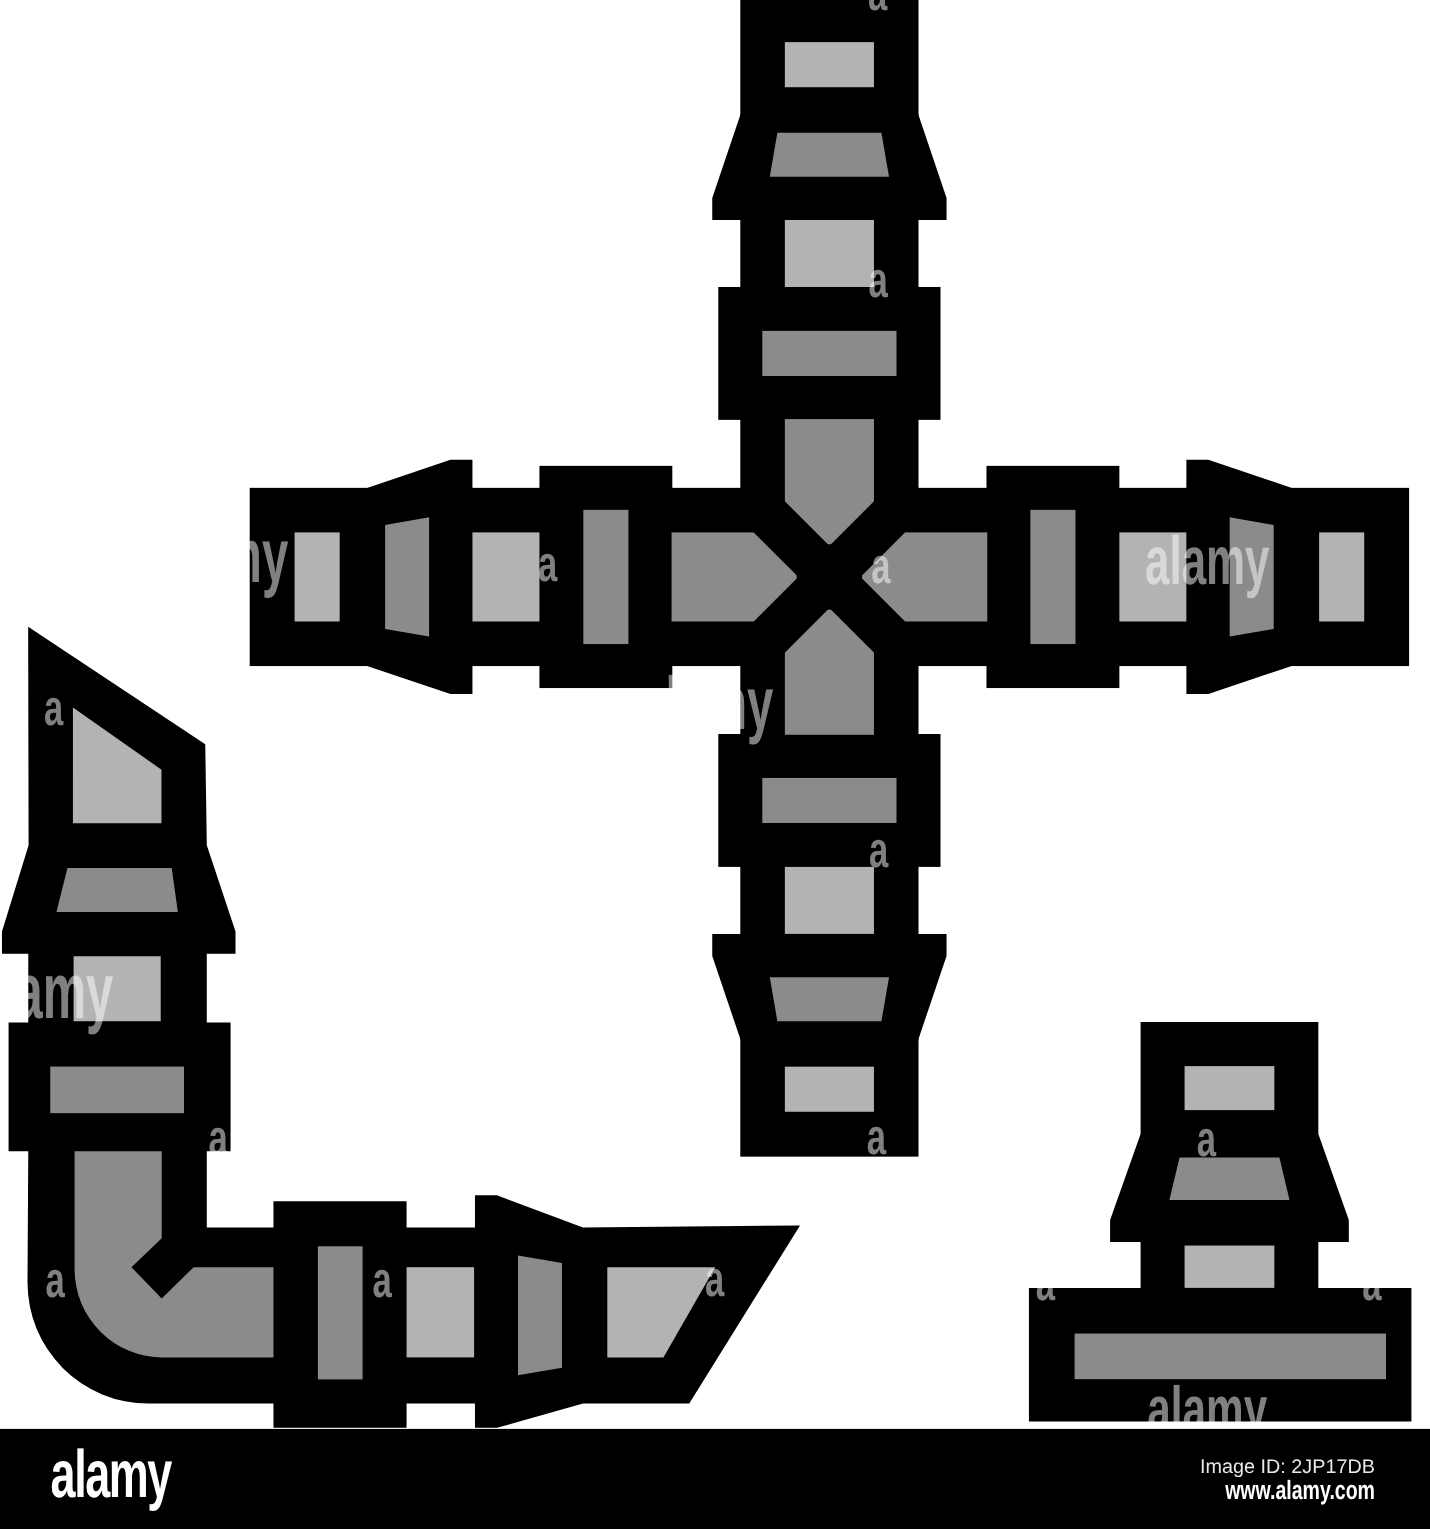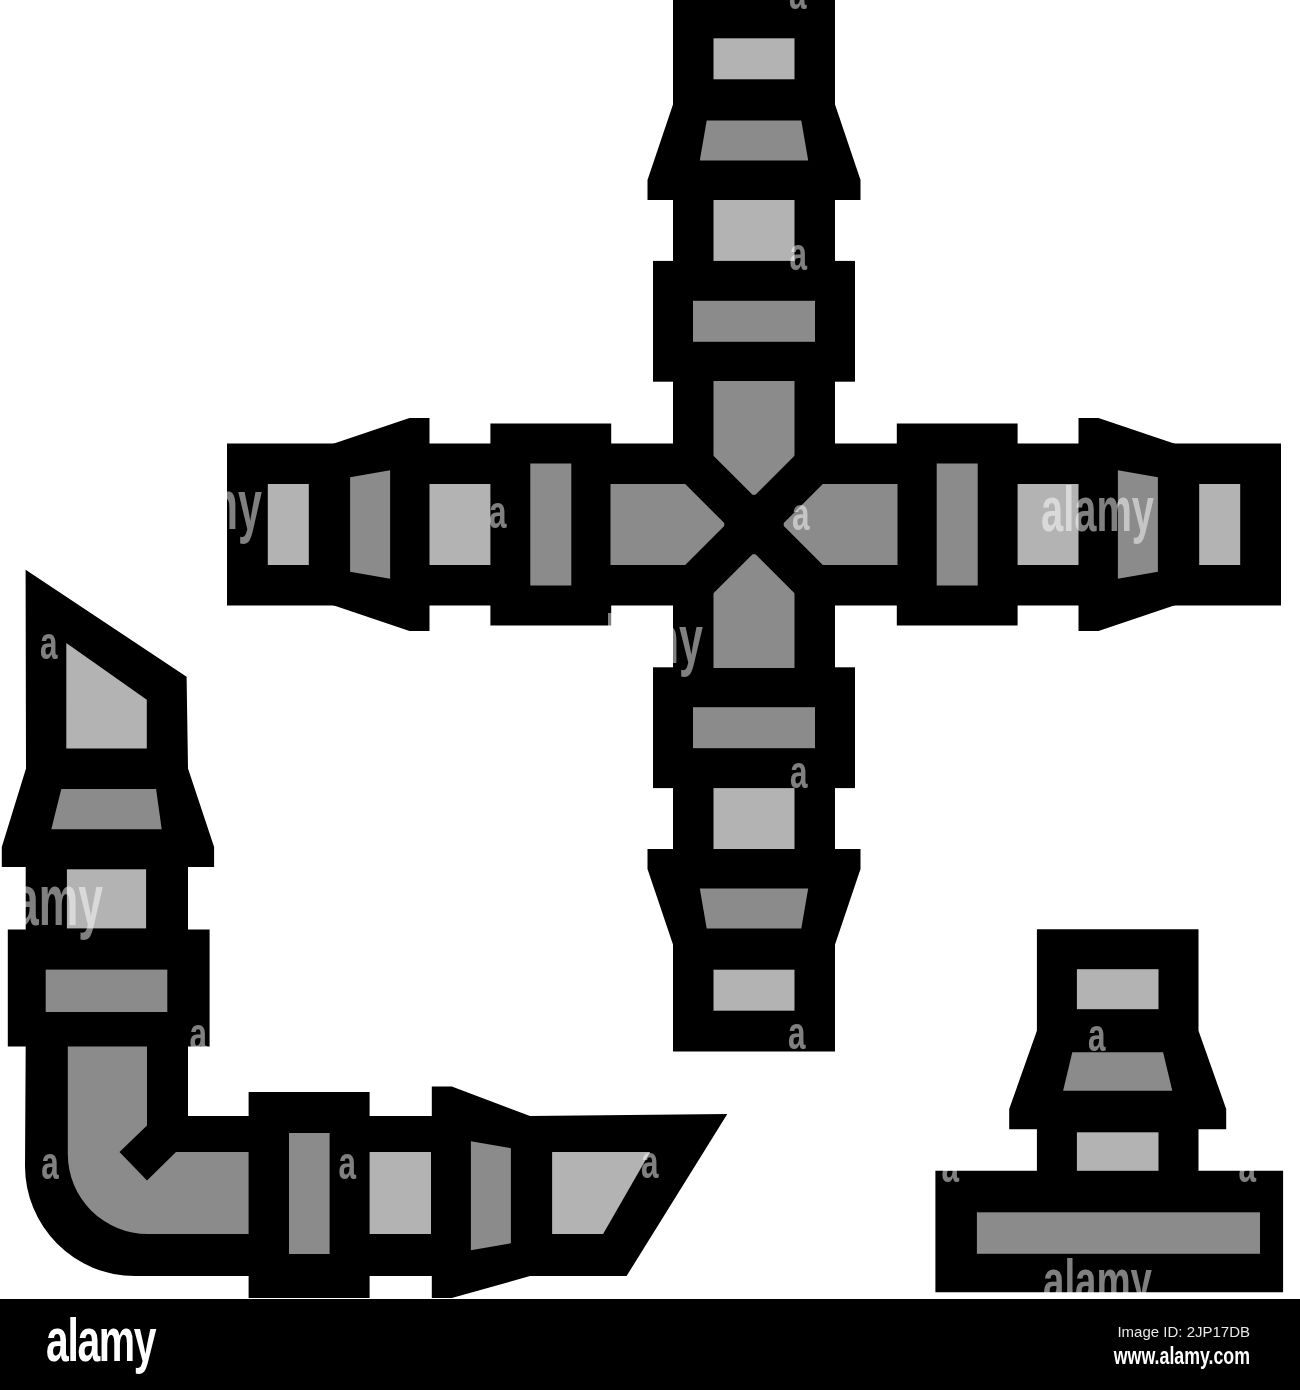--- a/index.html
+++ b/index.html
@@ -1,20 +1,20 @@
 <!DOCTYPE html>
 <html><head><meta charset="utf-8"><style>
 html,body{margin:0;padding:0;background:#fff;}
 *{box-sizing:border-box;}
 .bar{position:absolute;left:0;top:1299px;width:1300px;height:91px;background:#000;}
 .logo{position:absolute;left:46px;top:1305px;color:#fff;
   font-family:"Liberation Sans",sans-serif;font-weight:bold;font-size:61px;
   transform:scaleX(0.67);transform-origin:left top;letter-spacing:-2px;}
 .rid{position:absolute;top:1323px;left:1050px;width:200px;text-align:right;color:#e8e8e8;
-  font-family:"Liberation Sans",sans-serif;font-size:15px;}
+  font-family:"Liberation Sans",sans-serif;font-size:18px;}
 .rurl{position:absolute;top:1342px;left:1050px;width:200px;text-align:right;color:#fff;
   font-family:"Liberation Sans",sans-serif;font-weight:bold;font-size:24px;
   transform:scaleX(0.74);transform-origin:right top;}
 </style></head>
 <body>
 <div style="position:absolute;left:0;top:0;width:1300px;height:1390px;overflow:hidden;">
 <svg width="1300" height="1390" viewBox="0 0 1300 1390">
       <rect width="1300" height="1390" fill="#ffffff"></rect>
       <g transform="rotate(0 754.0 524.5) translate(754.0 524.5)">
         <rect x="0.0" y="-81.0" width="527.0" height="162.0" fill="#000000"></rect>

